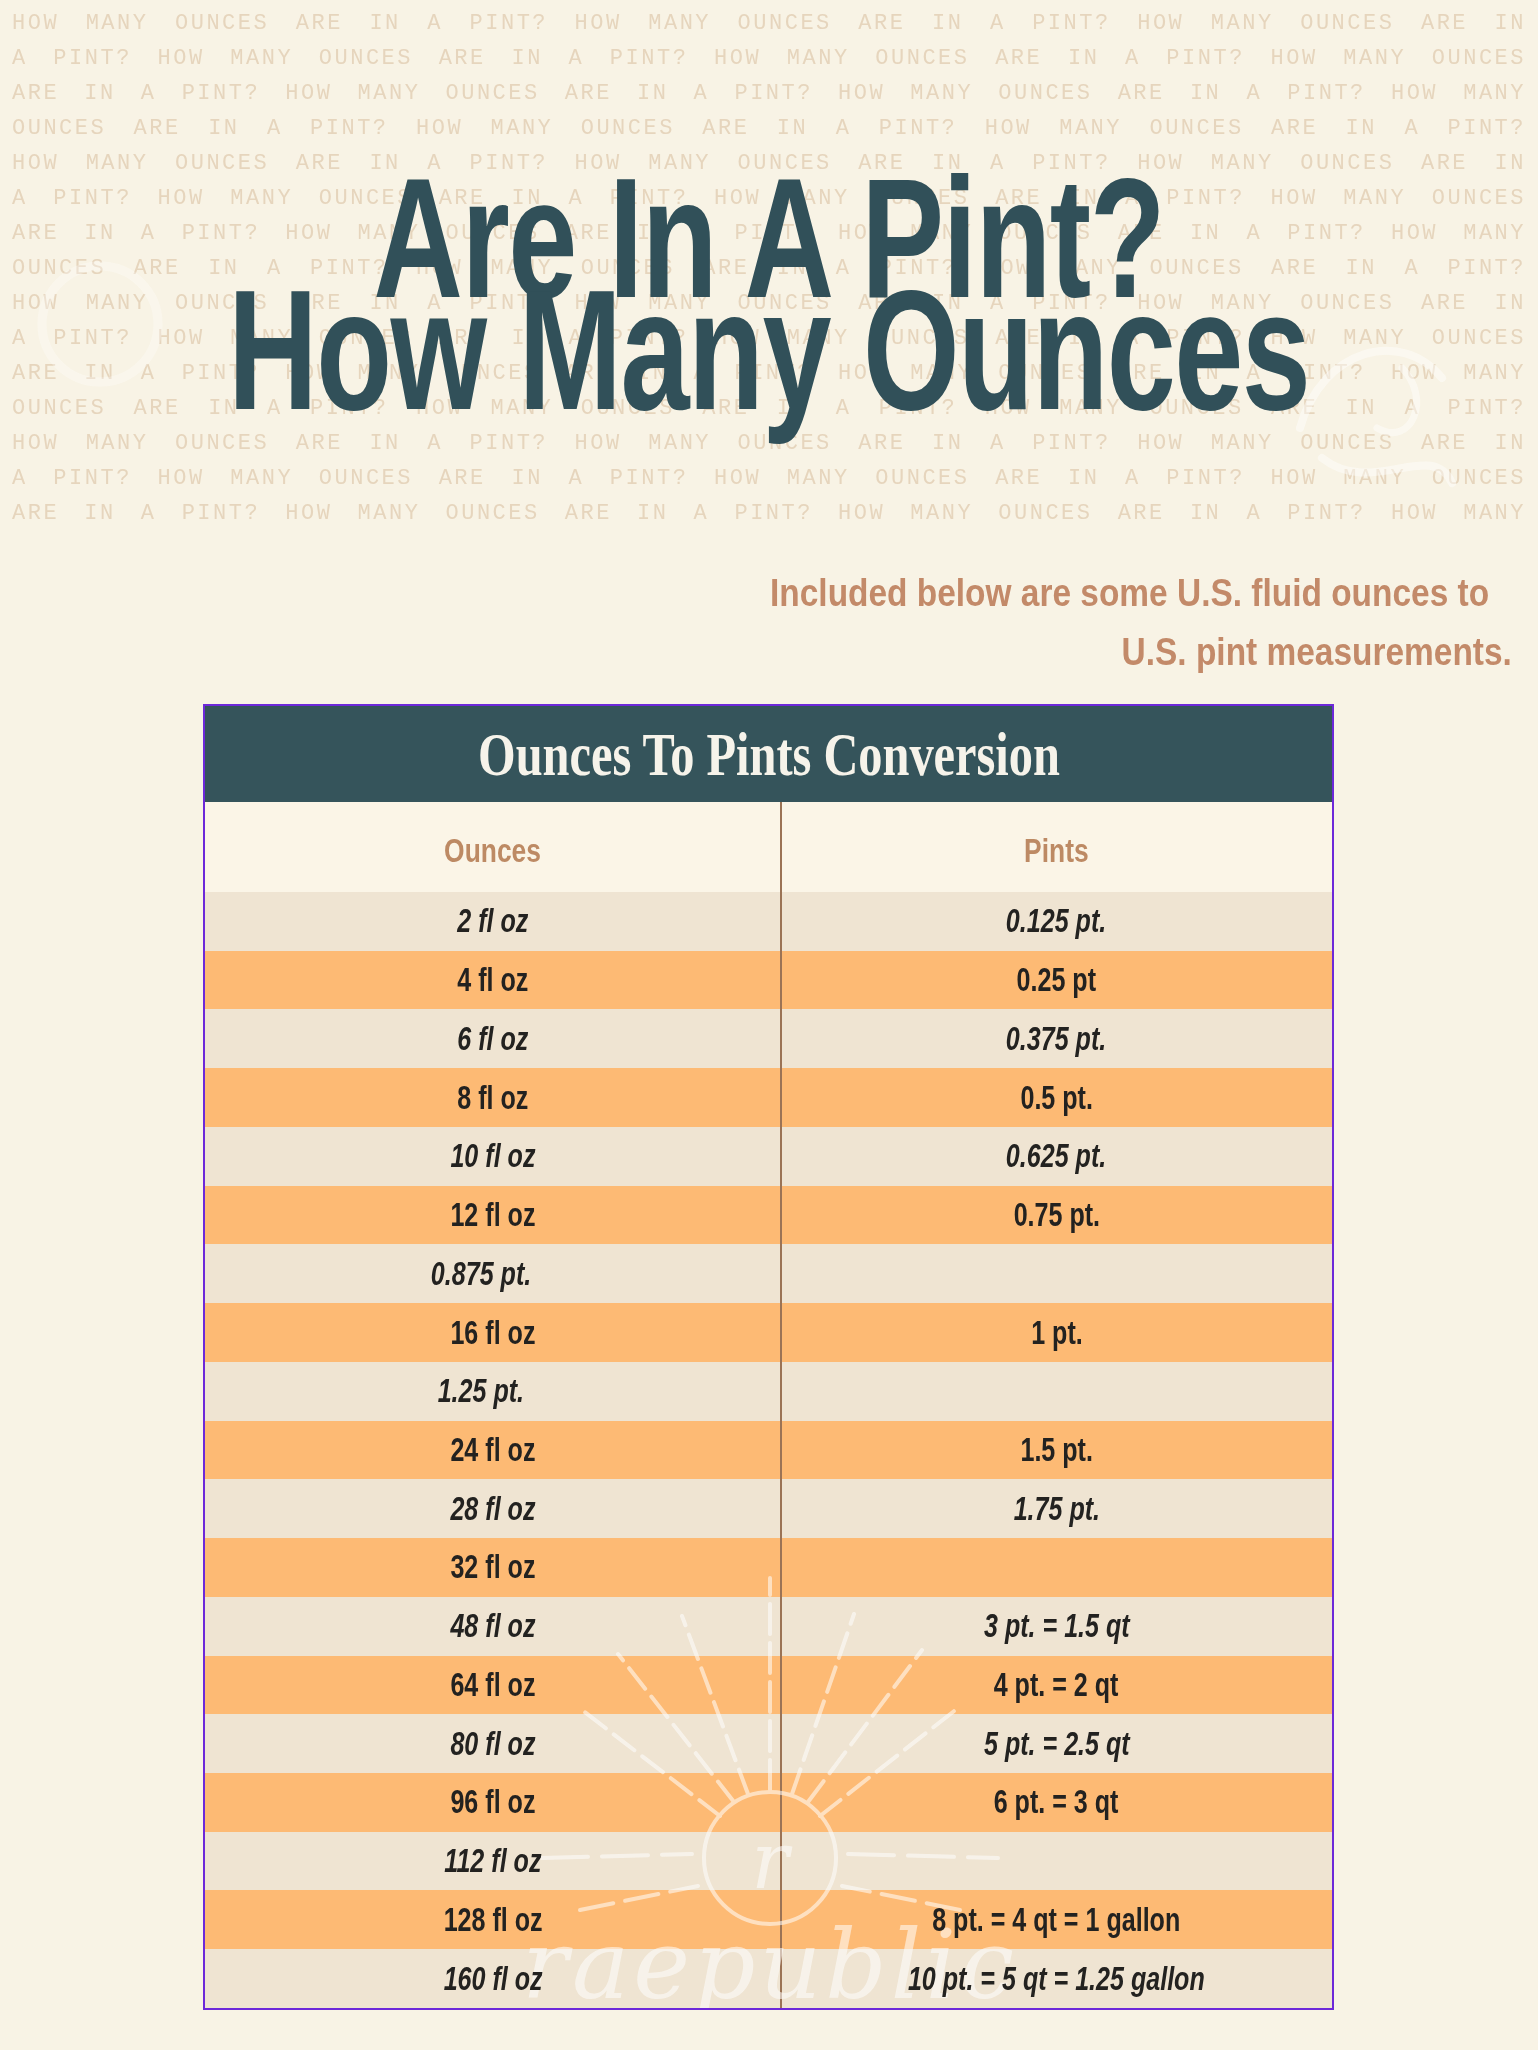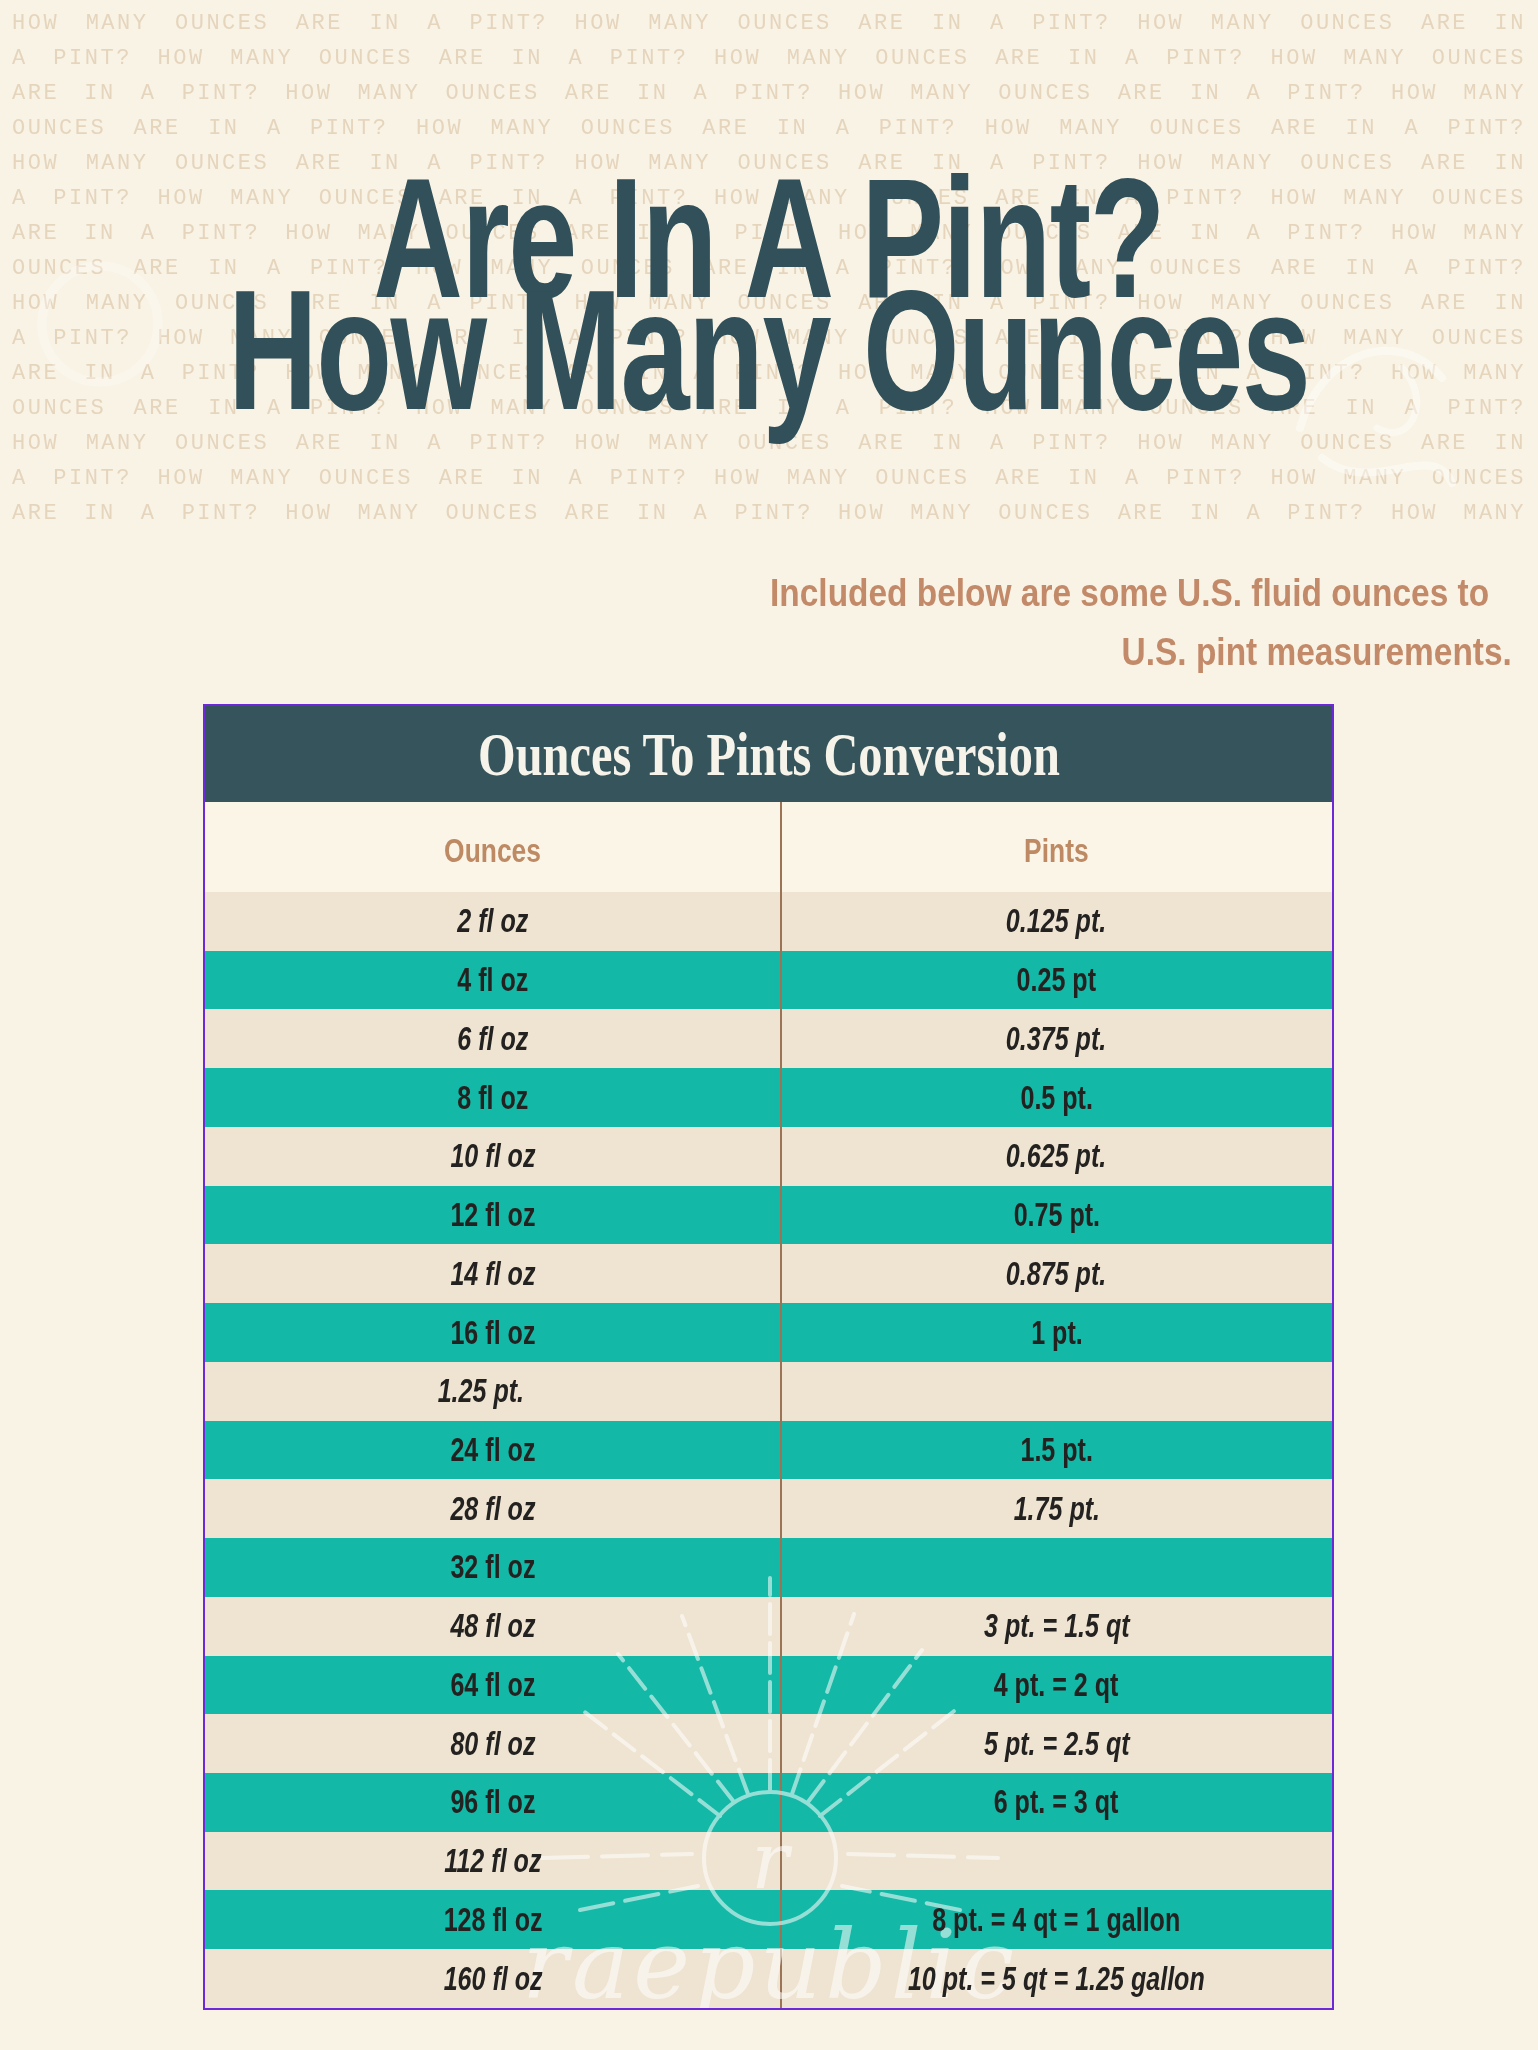--- a/index.html
+++ b/index.html
@@ -60,21 +60,21 @@
   .col-left{width:51.1%;}
   .col-right{width:48.9%;}
   .t-cols .col>span{
     display:inline-block;transform:scaleX(0.8);transform-origin:50% 50%;
     font-weight:bold;font-size:33px;color:#bd8a64;white-space:nowrap;
   }
   .t-body{
     position:absolute;top:186px;left:0;right:0;bottom:0;
     display:flex;flex-direction:column;
   }
-  .t-row{flex:1;display:flex;background:#14b8a6;}
+  .t-row{flex:1;display:flex;background:#fdba74;}
   .t-row.alt{background:#efe4d2;font-style:italic;}
   .t-cell{flex:none;display:flex;align-items:center;justify-content:center;}
   .t-cell>span{
     position:relative;z-index:4;
     display:inline-block;transform:scaleX(0.76);transform-origin:50% 50%;
     font-weight:bold;font-size:33px;color:#232220;letter-spacing:0;
     white-space:nowrap;
   }
   .divider{
     position:absolute;top:96px;bottom:0;left:calc(51.1% - 1px);width:2px;
@@ -175,23 +175,20 @@
   </div>
         <div class="t-row">
     <div class="t-cell col-left">
       <span>12 fl oz</span>
     </div>
     <div class="t-cell col-right">
       <span>0.75 pt.</span>
     </div>
   </div>
         <div class="t-row alt">
-    <div class="t-cell col-left">
-      <span>14 fl oz</span>
-    </div>
     <div class="t-cell col-right">
       <span>0.875 pt.</span>
     </div>
   </div>
         <div class="t-row">
     <div class="t-cell col-left">
       <span>16 fl oz</span>
     </div>
     <div class="t-cell col-right">
       <span>1 pt.</span>

